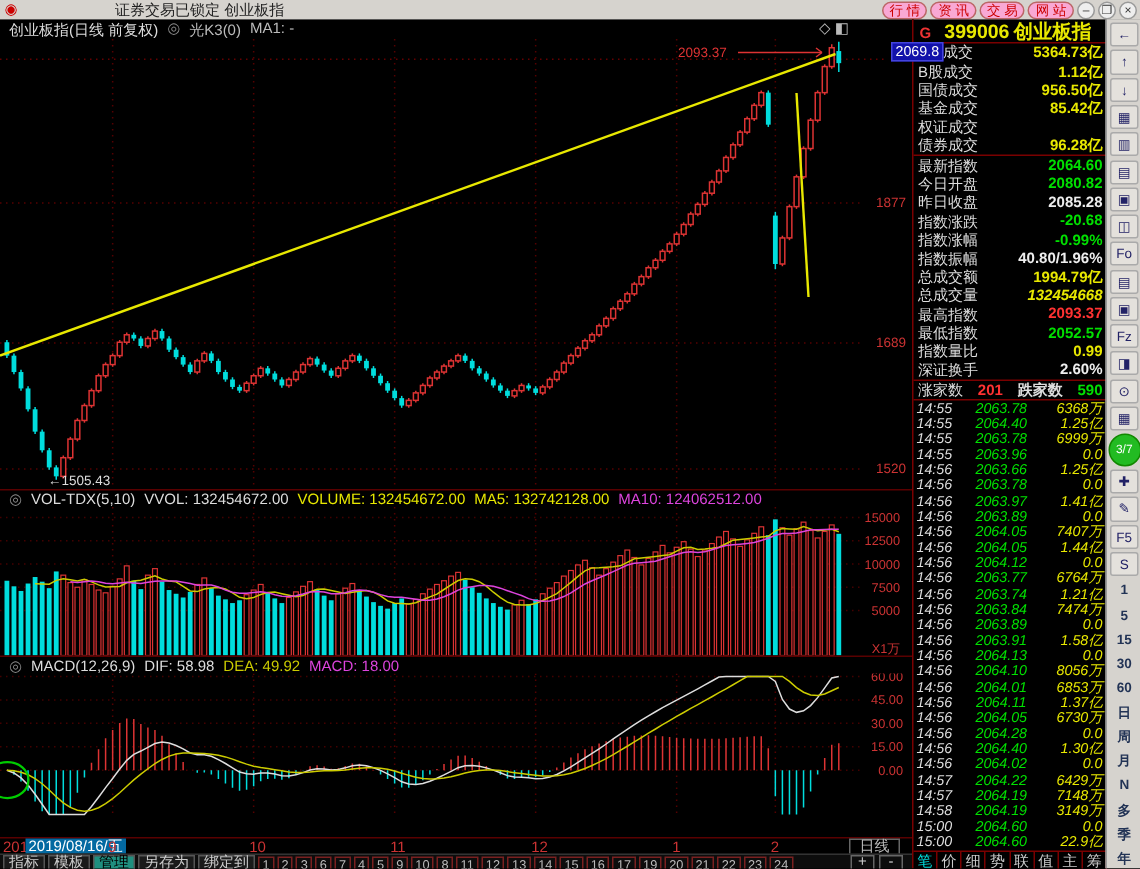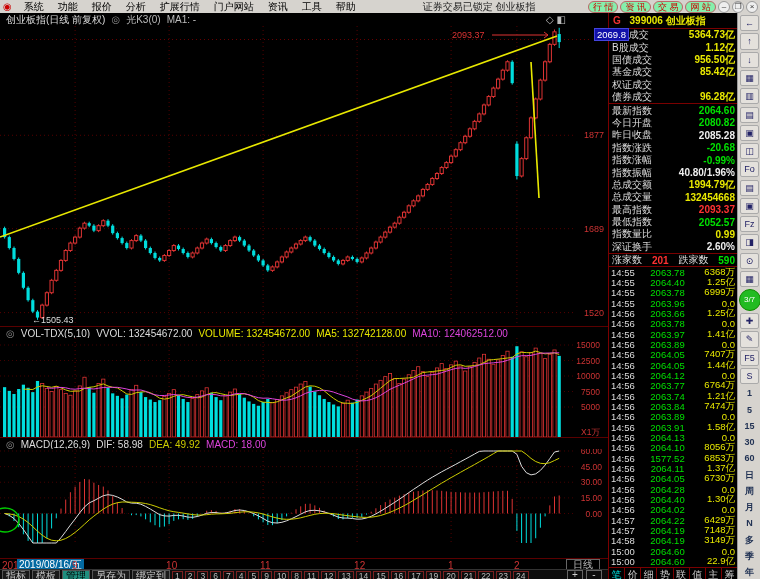--- a/index.html
+++ b/index.html
@@ -6,21 +6,21 @@
   body{width:760px;height:579px;position:relative;overflow:hidden;
        font-family:"Liberation Sans","DejaVu Sans",sans-serif;font-size:10px;color:#ccc;}
   .abs{position:absolute;}
   
   #menubar{left:0;top:0;width:760px;height:13px;background:#d6d3ce;color:#000;
            display:flex;align-items:center;border-bottom:1px solid #888;}
   #menubar .logo{color:#c00;font-weight:bold;margin:0 5px 0 3px;font-size:10px;}
   #menubar .mitem{margin:0 7px;cursor:default;white-space:nowrap;}
   #menubar .status{margin-left:60px;color:#222;white-space:nowrap;}
   #menubar .spacer{flex:1;}
-  .qbtn{border:1px solid #b66;border-radius:6px;background:#86efac;color:#c00;
+  .qbtn{border:1px solid #b66;border-radius:6px;background:#f9a8d4;color:#c00;
         padding:0 4px;margin-right:2px;font-size:9px;line-height:10px;white-space:nowrap;}
   .wbtn{border:1px solid #999;border-radius:50%;background:#eee;color:#333;width:10px;height:10px;
         line-height:9px;text-align:center;margin-right:2px;font-size:8px;}
   
   #chartcol{left:0;top:13px;width:608px;height:530px;background:#000;border-right:1px solid #7a0000;}
   #chart-header{left:0;top:0;width:608px;height:13px;color:#aaa;display:flex;align-items:center;
                 border-bottom:1px solid #5a0000;white-space:nowrap;}
   #chart-header span{margin-left:6px;}
   #chart-header .mini-icons{position:absolute;right:42px;color:#bbb;}
   .pane{left:0;background:#000;}
@@ -38,28 +38,28 @@
                border-top:1px solid #333;}
   .tb-btn{border:1px solid #555;color:#ccc;padding:0 3px;margin-left:2px;height:10px;line-height:10px;white-space:nowrap;background:#1a1a1a;}
   .tb-btn.active{background:#1f8f7f;color:#000;}
   .num-box{border:1px solid #7a2020;color:#bbb;padding:0 2px;margin-left:2px;height:9px;line-height:9px;font-size:8.5px;}
   #zoom-btns{position:absolute;right:6px;top:557px;display:flex;}
   #zoom-btns div{border:1px solid #666;color:#ccc;width:14px;height:9px;line-height:8px;text-align:center;margin-left:3px;}
   
   #quotepanel{left:608px;top:13px;width:129px;height:566px;background:#000;border-left:1px solid #7a0000;}
   #qp-header{height:15px;line-height:15px;border-bottom:1px solid #7a0000;white-space:nowrap;overflow:hidden;}
   #qp-header .g{color:#e33;font-weight:bold;margin:0 6px 0 4px;}
-  #qp-header .code{color:#e8e800;font-weight:bold;font-size:10px;}
+  #qp-header .code{color:#e8e800;font-weight:bold;font-size:13px;}
   .q-row{display:flex;justify-content:space-between;align-items:center;height:12.4px;padding:0 3px;white-space:nowrap;}
   .q-row .lbl{color:#ddd;font-size:10px;}
   .q-row .val{font-weight:bold;font-size:10px;}
   .sep{border-top:1px solid #7a0000;}
   #advdec{display:flex;justify-content:space-between;height:12px;align-items:center;padding:0 3px;
           border-top:1px solid #7a0000;border-bottom:1px solid #7a0000;white-space:nowrap;}
-  #ticklist{height:300px;overflow:hidden;}
+  #ticklist{height:300px;overflow:hidden;font-style:italic;}
   .tick-row{display:flex;height:10.34px;align-items:center;font-size:9.5px;white-space:nowrap;}
   .tick-row .t{color:#ddd;width:33px;padding-left:2px;}
   .tick-row .p{color:#00e000;width:47px;text-align:center;}
   .tick-row .a{color:#e8e800;flex:1;text-align:right;padding-right:3px;}
   #qp-tabs{display:flex;border-top:1px solid #7a0000;height:14px;}
   .qp-tab{flex:1;text-align:center;line-height:14px;color:#ccc;border-right:1px solid #7a0000;font-size:10px;}
   .qp-tab:first-child{color:#0dd;}
   
   #righttb{left:737px;top:13px;width:23px;height:566px;background:#d6d3ce;border-left:1px solid #999;
            display:flex;flex-direction:column;align-items:center;}
@@ -70,31 +70,20 @@
              line-height:20px;font-size:8px;border:1px solid #180;margin-top:2px;}
   
   #price-tag{left:594px;top:28px;background:#1111aa;border:1px solid #4444dd;color:#fff;
              padding:0 2px;height:11px;line-height:11px;font-size:9.5px;z-index:5;}
 </style>
 </head>
 <body>
 
 <div id="menubar" class="abs">
   <span class="logo">◉</span>
-  <span id="menu-items" style="display:flex;">
-      <span class="mitem">系统</span>
-      <span class="mitem">功能</span>
-      <span class="mitem">报价</span>
-      <span class="mitem">分析</span>
-      <span class="mitem">扩展行情</span>
-      <span class="mitem">门户网站</span>
-      <span class="mitem">资讯</span>
-      <span class="mitem">工具</span>
-      <span class="mitem">帮助</span>
-    </span>
   <span class="status">证券交易已锁定  创业板指</span>
   <span class="spacer"></span>
   <span id="quick-buttons" style="display:flex;">
       <span class="qbtn">行 情</span>
       <span class="qbtn">资 讯</span>
       <span class="qbtn">交 易</span>
       <span class="qbtn">网 站</span>
     </span>
   <span id="window-buttons" style="display:flex;">
       <span class="wbtn">–</span>
@@ -787,21 +776,21 @@
       <div class="q-row">
         <span class="lbl">指数振幅</span>
         <span class="val" style="color: rgb(238, 238, 238);">40.80/1.96%</span>
       </div>
       <div class="q-row">
         <span class="lbl">总成交额</span>
         <span class="val" style="color: rgb(232, 232, 0);">1994.79亿</span>
       </div>
       <div class="q-row">
         <span class="lbl">总成交量</span>
-        <span class="val" style="color: rgb(232, 232, 0);">132454668</span>
+        <span class="val" style="color: rgb(232, 232, 0); font-style: italic;">132454668</span>
       </div>
       <div class="q-row">
         <span class="lbl">最高指数</span>
         <span class="val" style="color: rgb(255, 50, 50);">2093.37</span>
       </div>
       <div class="q-row">
         <span class="lbl">最低指数</span>
         <span class="val" style="color: rgb(0, 224, 0);">2052.57</span>
       </div>
       <div class="q-row">
@@ -809,21 +798,21 @@
         <span class="val" style="color: rgb(232, 232, 0);">0.99</span>
       </div>
       <div class="q-row">
         <span class="lbl">深证换手</span>
         <span class="val" style="color: rgb(238, 238, 238);">2.60%</span>
       </div>
     </div>
   <div id="advdec">
     <span style="color:#ddd;">涨家数</span>
     <span style="color:#ff3232;font-weight:bold;">201</span>
-    <span style="color:#ddd;">跌家数</span>
+    <span style="color:#ddd;font-weight:bold;">跌家数</span>
     <span style="color:#00e000;font-weight:bold;">590</span>
   </div>
   <div id="ticklist">
       <div class="tick-row">
         <span class="t">14:55</span>
         <span class="p">2063.78</span>
         <span class="a">6368万</span>
       </div>
       <div class="tick-row">
         <span class="t">14:55</span>
@@ -905,21 +894,21 @@
         <span class="p">2064.13</span>
         <span class="a">0.0</span>
       </div>
       <div class="tick-row">
         <span class="t">14:56</span>
         <span class="p">2064.10</span>
         <span class="a">8056万</span>
       </div>
       <div class="tick-row">
         <span class="t">14:56</span>
-        <span class="p">1577.52</span>
+        <span class="p">2064.01</span>
         <span class="a">6853万</span>
       </div>
       <div class="tick-row">
         <span class="t">14:56</span>
         <span class="p">2064.11</span>
         <span class="a">1.37亿</span>
       </div>
       <div class="tick-row">
         <span class="t">14:56</span>
         <span class="p">2064.05</span>

